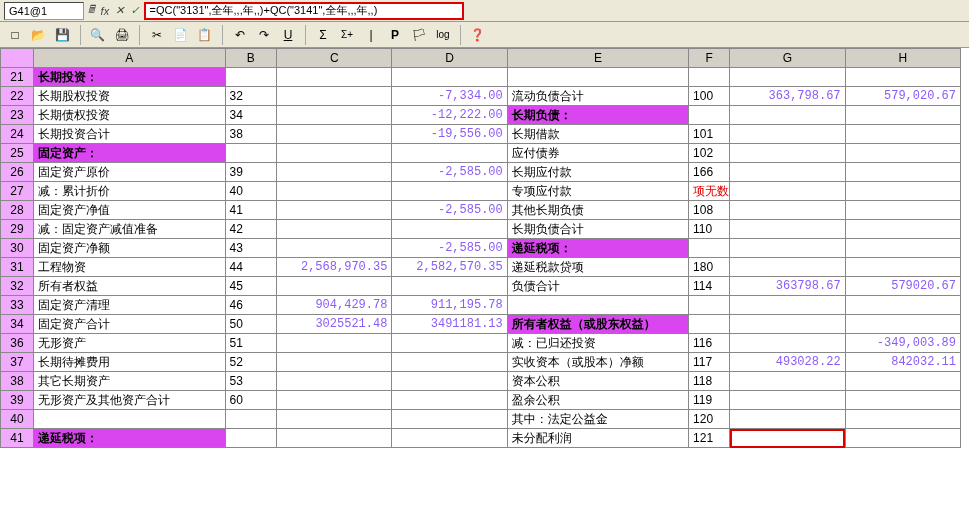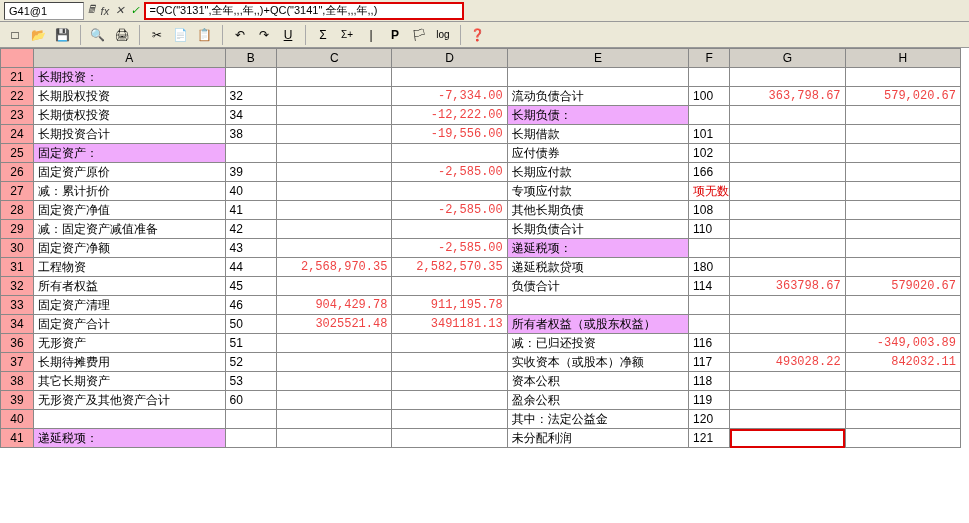--- a/index.html
+++ b/index.html
@@ -12,27 +12,27 @@
   .formula-input { flex: 0 0 auto; width: 320px; height: 18px; background: #fff; border: 2px solid #d00; padding: 1px 4px; font-size: 11px; display:flex; align-items:center; color:#000; }
   
   .toolbar { display: flex; align-items: center; height: 26px; border-bottom: 1px solid #999; background: #ece9d8; padding: 0 4px; gap: 2px; }
   .toolbar .sep { width: 1px; height: 20px; background: #aaa; margin: 0 4px; }
   .tb-btn { width: 22px; height: 22px; display: inline-flex; align-items: center; justify-content: center; cursor: pointer; font-family: Arial, sans-serif; font-size: 12px; }
   
   .grid-wrap { overflow: auto; }
   table.sheet { border-collapse: collapse; width: 961px; table-layout: fixed; }
   table.sheet th, table.sheet td { border: 1px solid #888; height: 19px; padding: 0 4px; font-size: 12px; overflow: hidden; white-space: nowrap; }
   table.sheet th { background: #d4d0c8; font-weight: normal; text-align: center; color: #000; }
-  table.sheet th.rowhdr { width: 32px; background: #fca5a5; }
+  table.sheet th.rowhdr { width: 32px; background: #f0abfc; }
   col.cA { width: 186px; } col.cB { width: 50px; } col.cC { width: 112px; } col.cD { width: 112px; }
   col.cE { width: 176px; } col.cF { width: 40px; } col.cG { width: 112px; } col.cH { width: 112px; }
   .hdr-row th { height: 18px; }
-  .section { background: #f0abfc; }
+  .section { background: #d946ef; font-weight: bold; }
   .num { text-align: right; font-family: "Courier New", monospace; }
-  .blue { color: #ef4444; }
+  .blue { color: #8b5cf6; }
   .red { color: #d00; }
   .left { text-align: left; }
   td { background: #fff; }
   .hilite-red { outline: 2px solid #d00; outline-offset: -2px; }
 </style>
 </head>
 <body>
 
 <div class="formula-bar">
   <div class="cell-ref">G41@1</div>

